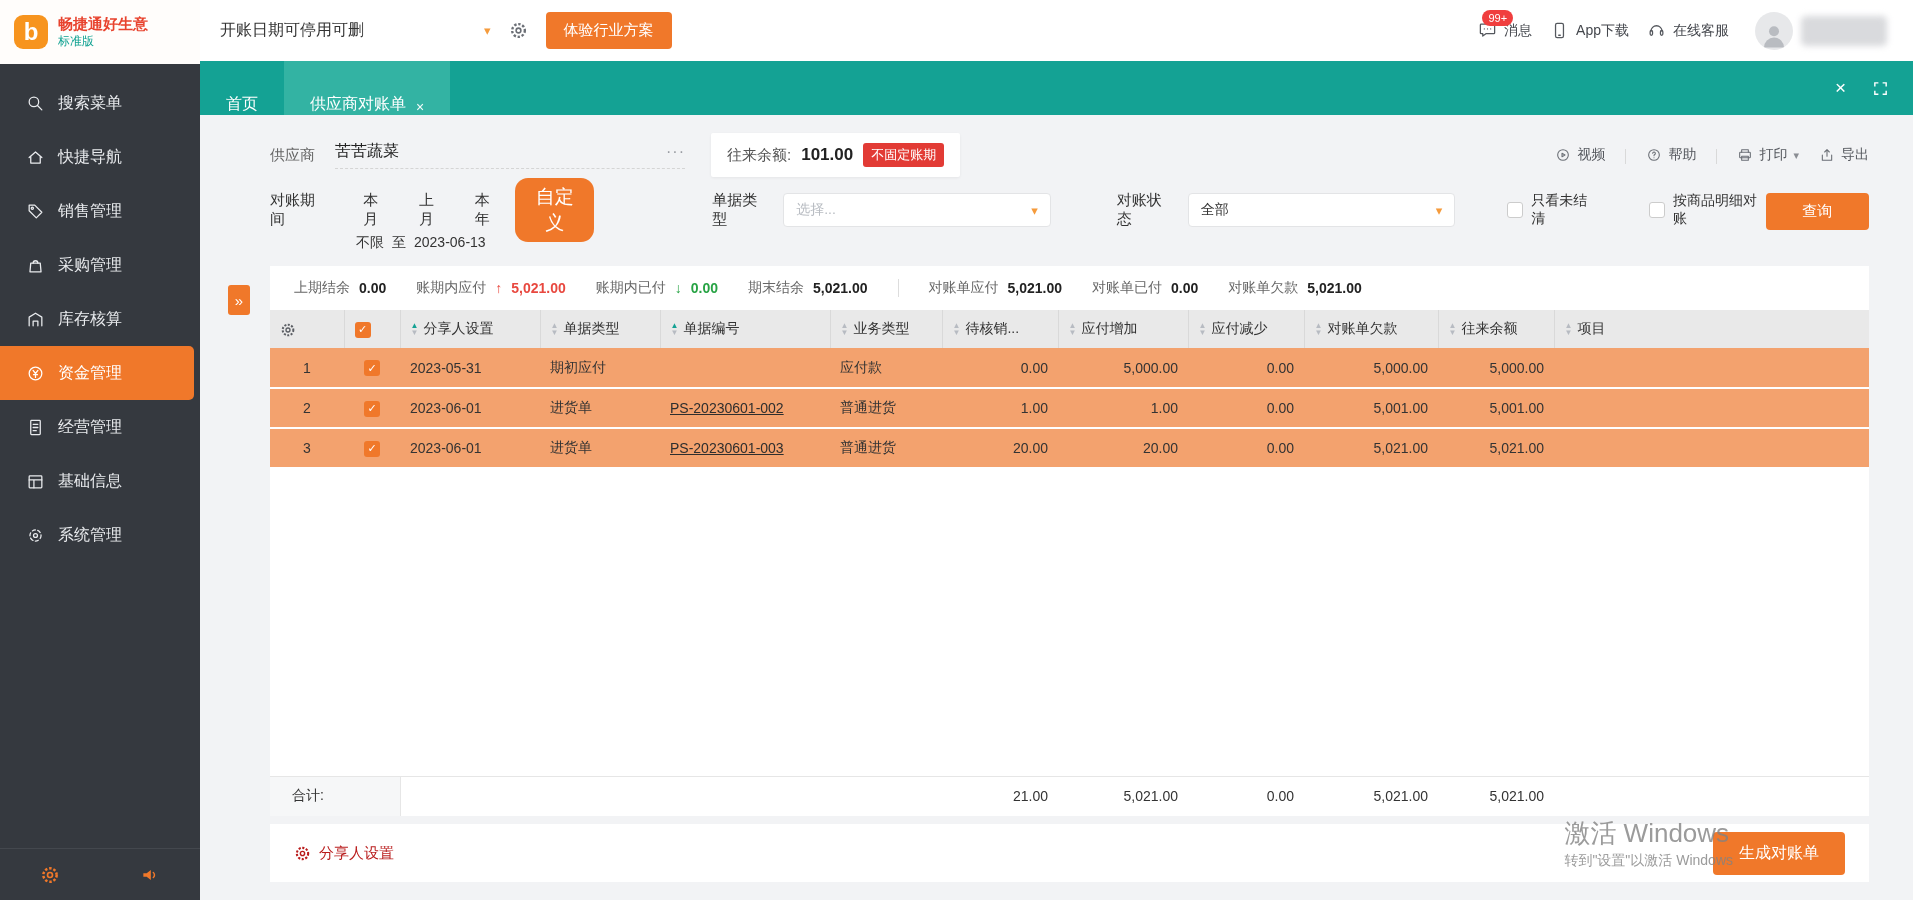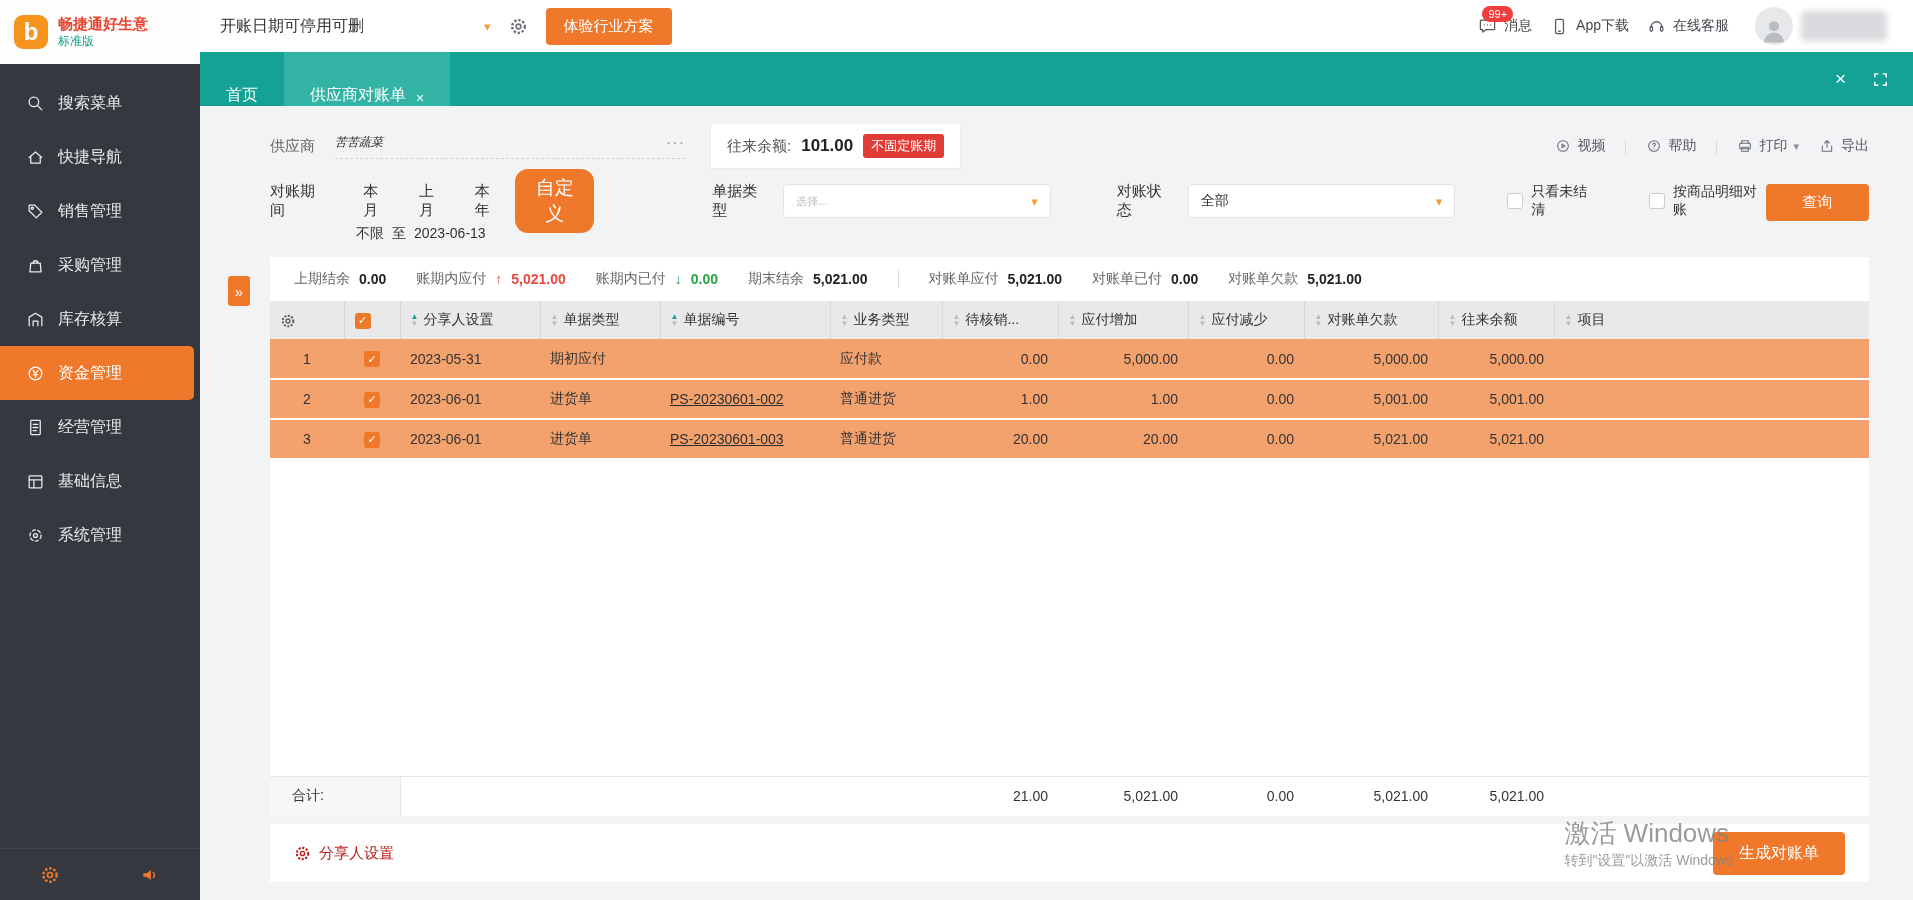--- a/index.html
+++ b/index.html
@@ -22,21 +22,21 @@
   .s-icon { width:19px; height:19px; stroke:currentColor; fill:none; stroke-width:1.6;
     stroke-linecap:round; stroke-linejoin:round; flex-shrink:0; }
   .sidebar-foot { height:52px; border-top:1px solid rgba(255,255,255,0.08);
     display:flex; align-items:center; justify-content:space-around; color:#f0782a; }
   .sidebar-foot svg { width:20px; height:20px; }
 
   
   .main { flex:1; display:flex; flex-direction:column; min-width:0; }
 
   
-  .topbar { height:52px; background:#fff; display:flex; align-items:center; padding:0 26px 0 20px; gap:18px; flex-shrink:0; }
+  .topbar { height:61px; background:#fff; display:flex; align-items:center; padding:0 26px 0 20px; gap:18px; flex-shrink:0; }
   .account-select { display:flex; align-items:center; gap:120px; font-size:16px; color:#333; cursor:pointer; }
   .chev { color:#f59b3c; font-size:13px; }
   .top-gear { color:#6b6f76; display:flex; }
   .top-gear svg, .top-ic { width:19px; height:19px; }
   .trial-btn { background:#f0782a; color:#fff; border:none; font-size:15px; padding:9px 18px;
     border-radius:4px; cursor:pointer; }
   .top-spacer { flex:1; }
   .top-item { display:flex; align-items:center; gap:7px; font-size:14px; color:#44474d; cursor:pointer; }
   .top-item svg { width:19px; height:19px; stroke:#55585e; fill:none; stroke-width:1.6; stroke-linecap:round; stroke-linejoin:round; }
   .msg-wrap { position:relative; display:flex; }
@@ -61,21 +61,21 @@
   
   .content { flex:1; position:relative; padding:12px 44px 0 70px; display:flex; flex-direction:column; min-height:0; }
   .expand-btn { position:absolute; left:28px; top:170px; width:22px; height:30px; background:#f0782a;
     color:#fff; border:none; border-radius:3px; font-size:15px; cursor:pointer; line-height:1; }
 
   
   .supplier-row { height:56px; display:flex; align-items:center; flex-shrink:0; }
   .sup-label { color:#666; font-size:15px; margin-right:20px; }
   .sup-field { display:flex; align-items:center; justify-content:space-between; width:350px;
     border-bottom:1px dashed #d5d5d5; padding-bottom:6px; cursor:pointer; }
-  .sup-value { color:#222; font-size:12px;font-style:italic; }
+  .sup-value { color:#222; font-size:16px; }
   .more-dots { color:#9a9da3; font-size:16px; letter-spacing:1px; }
   .balance-card { margin-left:26px; background:#fff; box-shadow:0 1px 3px rgba(0,0,0,0.06);
     display:flex; align-items:center; gap:10px; padding:10px 16px; border-radius:2px; }
   .balance-label { color:#555; font-size:15px; }
   .balance-value { color:#222; font-size:17px; font-weight:bold; }
   .red-badge { background:#e23b35; color:#fff; font-size:13px; padding:3px 8px; border-radius:3px; }
   .sup-spacer { flex:1; }
   .toolbar-links { display:flex; align-items:flex-end; gap:20px; color:#55585e; font-size:14px; }
   .tlink { display:flex; align-items:center; gap:6px; cursor:pointer; }
   .tlink svg { width:16px; height:16px; stroke:#6a6e75; fill:none; stroke-width:1.6; stroke-linecap:round; stroke-linejoin:round; }
@@ -91,21 +91,21 @@
   .seg-btn { background:transparent; border:none; font-size:15px; color:#333; padding:6px 11px; cursor:pointer; }
   .pill-btn { background:#f0782a; border:none; color:#fff; font-size:19px; padding:6px 13px;
     border-radius:13px; cursor:pointer; margin-left:2px; }
   .date-line { margin-left:86px; margin-top:7px; font-size:14px; color:#333; display:flex; gap:8px; cursor:pointer; }
   .fgroup { display:flex; align-items:center; height:34px; }
   .fgroup .flabel { margin-right:14px; }
   .g-doctype { margin-left:118px; }
   .g-status { margin-left:66px; }
   .select-box { width:280px; height:34px; background:#fff; border:1px solid #e3e4e6; border-radius:4px;
     display:flex; align-items:center; justify-content:space-between; padding:0 12px; cursor:pointer; }
-  .select-box .ph { color:#b8bcc2; font-size:11px; }
+  .select-box .ph { color:#b8bcc2; font-size:14px; }
   .select-box .val { color:#333; font-size:14px; }
   .cbgroup { display:flex; align-items:center; height:34px; gap:8px; margin-left:52px; cursor:pointer; font-size:14px; color:#333; }
   .cb { width:16px; height:16px; border-radius:3px; display:inline-flex; align-items:center;
     justify-content:center; flex-shrink:0; }
   .cb.empty { background:#fff; border:1px solid #ccc; }
   .cb.checked { background:#f0782a; color:#fff; font-size:11px; }
   .f-spacer { flex:1; }
   .query-btn { width:108px; height:37px; background:#f0782a; color:#fff; border:none; font-size:15px;
     border-radius:4px; cursor:pointer; }
 

